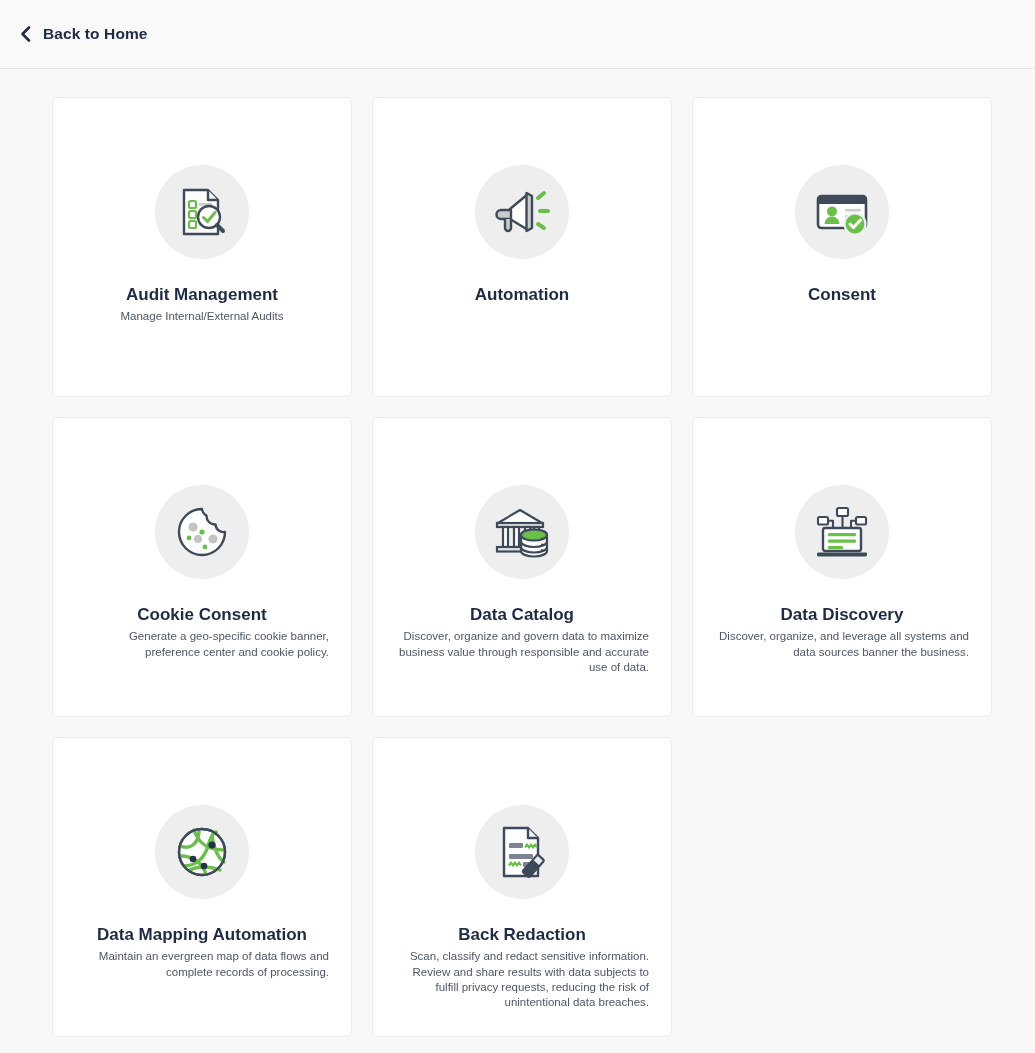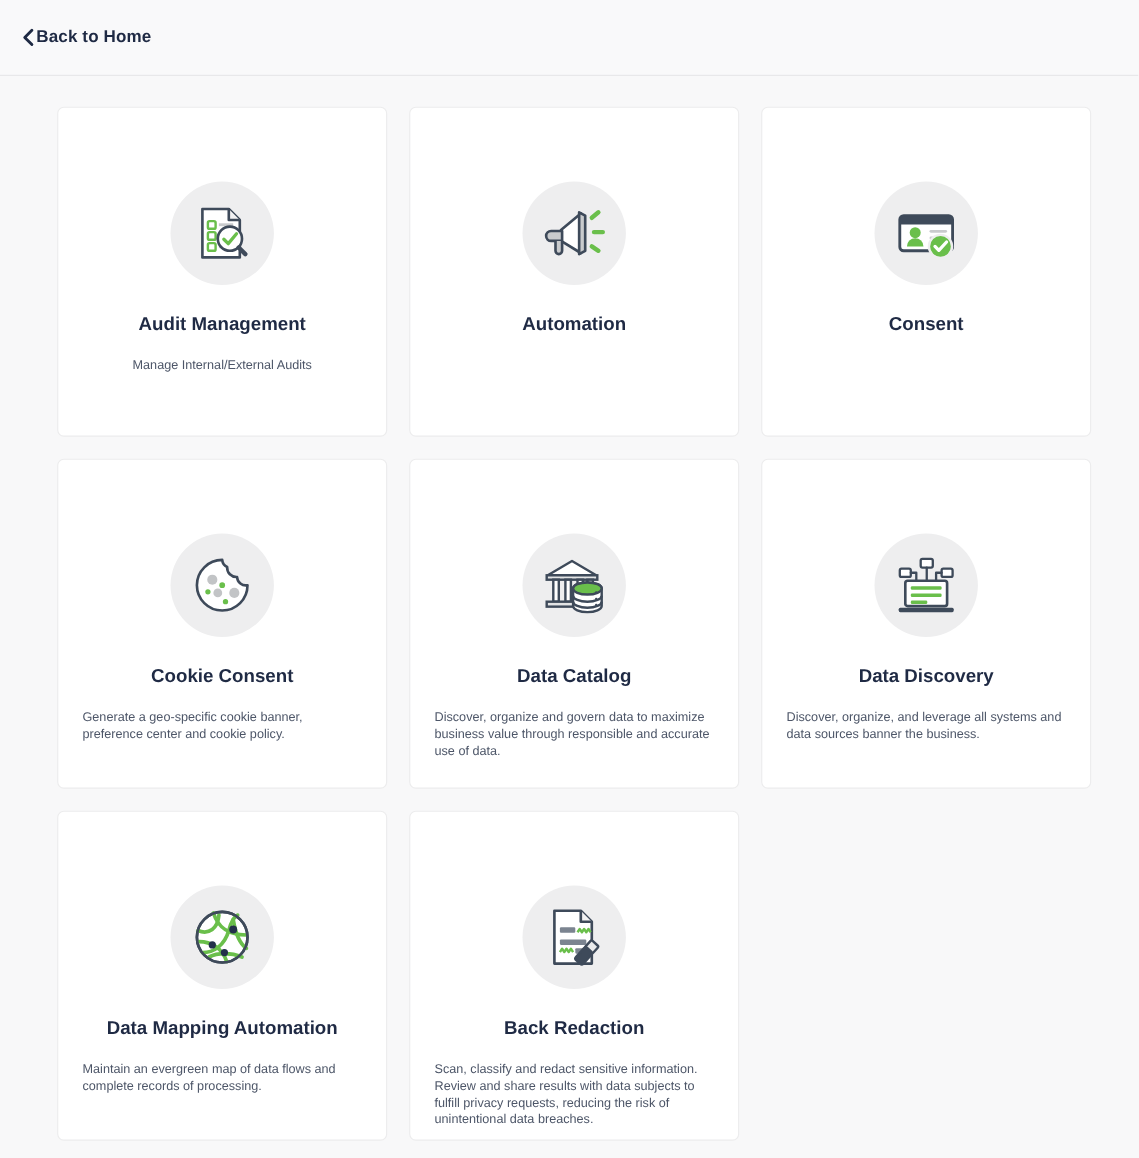--- a/index.html
+++ b/index.html
@@ -14,20 +14,21 @@
     height: 69px;
     background: #f9f9fa;
     border-bottom: 1px solid #e6e6e8;
     display: flex;
     align-items: center;
     padding-left: 12px;
   }
   .back-link {
     display: flex;
     align-items: center;
+    gap: 10px;
     cursor: pointer;
     padding: 4px 6px;
   }
   .chevron-left {
     width: 15px; height: 18px;
     display: block;
   }
   .back-label {
     font-size: 15.5px;
     font-weight: bold;
@@ -65,24 +66,24 @@
   .icon-wrap svg { display: block; }
   .card-title {
     margin-top: 26px;
     font-size: 17px;
     font-weight: bold;
     color: #1f2a44;
     text-align: left;
     line-height: 1.2;
   }
   .card-desc {
-    margin-top: 20px;
+    margin-top: 4px;
     font-size: 11.5px;
     color: #4d5668;
-    text-align: left;
+    text-align: right;
     line-height: 1.32;
     max-width: 262px;
   }
 </style>
 </head>
 <body>
 
 <div class="header">
   <div class="back-link">
     <span>

